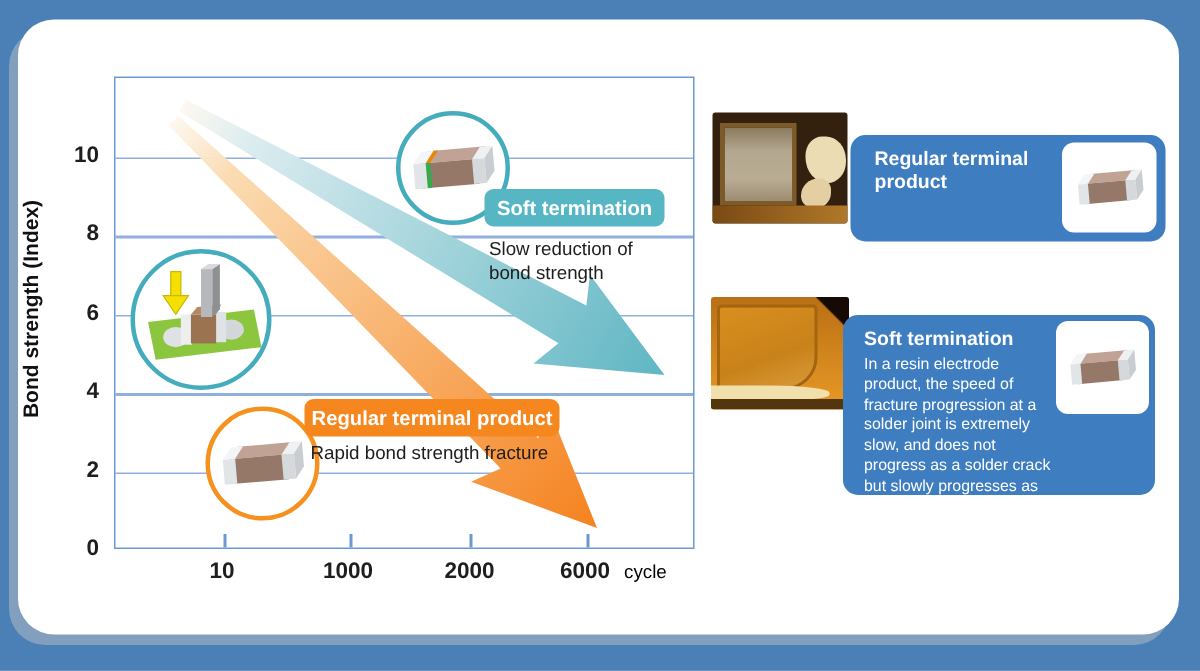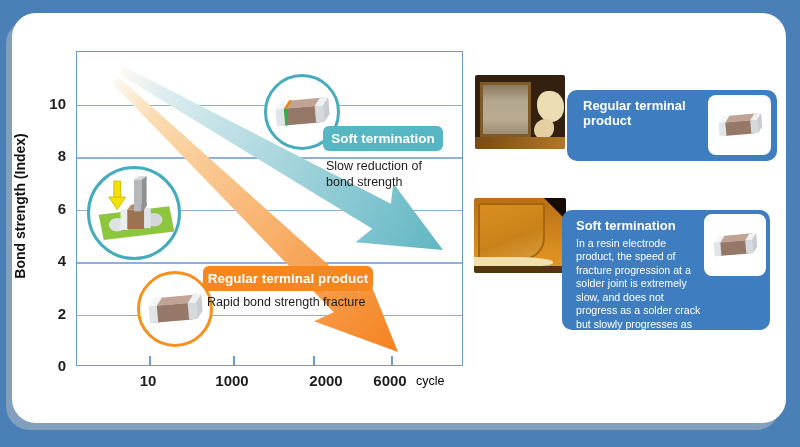--- a/index.html
+++ b/index.html
@@ -62,21 +62,21 @@
 
   <div class="ylab" style="left:30px;top:94.5px">10</div>
   <div class="ylab" style="left:30px;top:147px">8</div>
   <div class="ylab" style="left:30px;top:199.5px">6</div>
   <div class="ylab" style="left:30px;top:252px">4</div>
   <div class="ylab" style="left:30px;top:304.5px">2</div>
   <div class="ylab" style="left:30px;top:357px">0</div>
 
   <div class="xlab" style="left:113px">10</div>
   <div class="xlab" style="left:197px">1000</div>
-  <div class="xlab" style="left:291px">2000</div>
+  <div class="xlab" style="left:278px">2000</div>
   <div class="xlab" style="left:355px">6000</div>
   <div class="cyclelab">cycle</div>
 
   <svg class="arrows" viewBox="0 0 800 447">
     <defs>
       <linearGradient id="gradTeal" gradientUnits="userSpaceOnUse" x1="122" y1="70" x2="443" y2="250">
         <stop offset="0" stop-color="#fdf7ee" stop-opacity="0.9"></stop>
         <stop offset="0.13" stop-color="#ddedf0"></stop>
         <stop offset="1" stop-color="#5fb6c3"></stop>
       </linearGradient>

